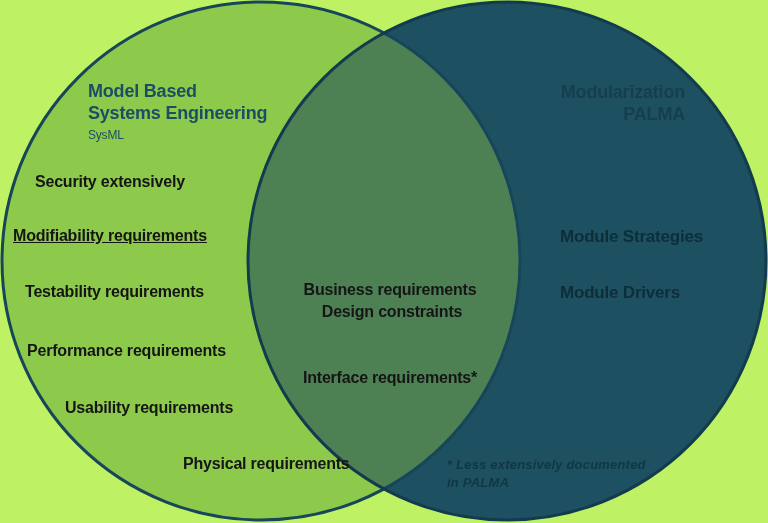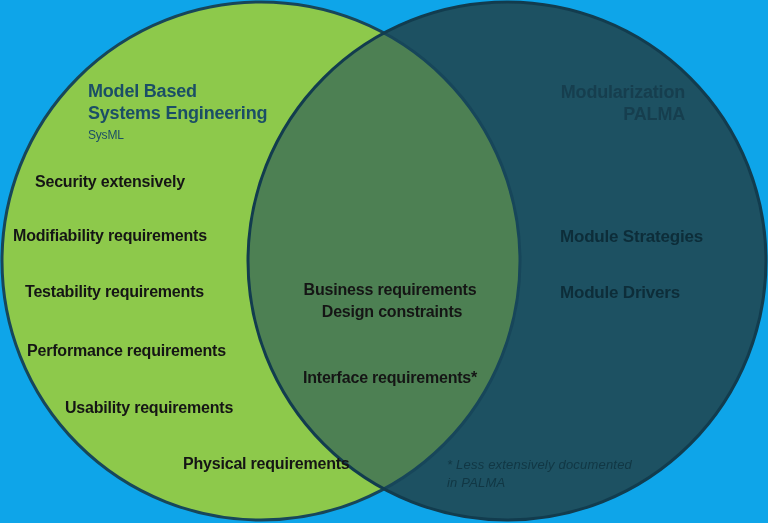--- a/index.html
+++ b/index.html
@@ -2,21 +2,21 @@
 <html><head>
 <meta charset="utf-8">
 <style>
   html, body { margin: 0; padding: 0; background: #ffffff; }
   .stage {
     position: relative;
     width: 768px;
     height: 523px;
     overflow: hidden;
     font-family: "Liberation Sans", sans-serif;
-    background: #0ea5e9;
+    background: #bef264;
   }
   svg.venn { position: absolute; left: 0; top: 0; }
   .outline { fill: none; stroke: #17465a; stroke-width: 3; }
   .outline-right { stroke: #123c4e; }
 
   .txt { position: absolute; white-space: nowrap; }
 
   
   .left-title {
     left: 88px; top: 80px;
@@ -39,21 +39,21 @@
     font-size: 16px; font-weight: 700;
     letter-spacing: -0.2px; line-height: 20px;
     transform: translateY(-50%);
   }
   .item.centered { transform: translate(-50%, -50%); }
   .item.right-side { color: #0d2d39; font-size: 17px; }
 
   .footnote {
     left: 447px; top: 456px;
     color: #113744;
-    font-size: 13px; font-weight: 400; font-style: italic;
+    font-size: 13px; font-weight: 700; font-style: italic;
     line-height: 18px; letter-spacing: 0.2px;
     white-space: nowrap;
   }
 </style>
 </head>
 <body>
 
 <div class="stage">
 
   <svg class="venn" width="768" height="523" viewBox="0 0 768 523">
@@ -76,21 +76,21 @@
     <div>Systems Engineering</div>
     <div class="sub">SysML</div>
   </div>
 
   <div class="txt right-title">
     <div>Modularization</div>
     <div>PALMA</div>
   </div>
 
   <div class="txt item" style="left:35px;  top:182px;">Security extensively</div>
-  <div class="txt item" style="left:13px;  top:236px;">Modifiability requirements</div>
+  <div class="txt item" style="left:13px;  top:236px;text-decoration:underline;">Modifiability requirements</div>
   <div class="txt item" style="left:25px;  top:292px;">Testability requirements</div>
   <div class="txt item" style="left:65px;  top:408px;">Usability requirements</div>
   <div class="txt item" style="left:27px;  top:351px;">Performance requirements</div>
   <div class="txt item" style="left:147px; top:464px;margin-left:36px;">Physical requirements</div>
 
   <div class="txt item centered" style="left:390px; top:246px;margin-top:44px;">Business requirements</div>
   <div class="txt item centered" style="left:392px; top:312px;">Design constraints</div>
   <div class="txt item centered" style="left:390px; top:378px;">Interface requirements*</div>
 
   <div class="txt item right-side" style="left:560px; top:237px;">Module Strategies</div>

